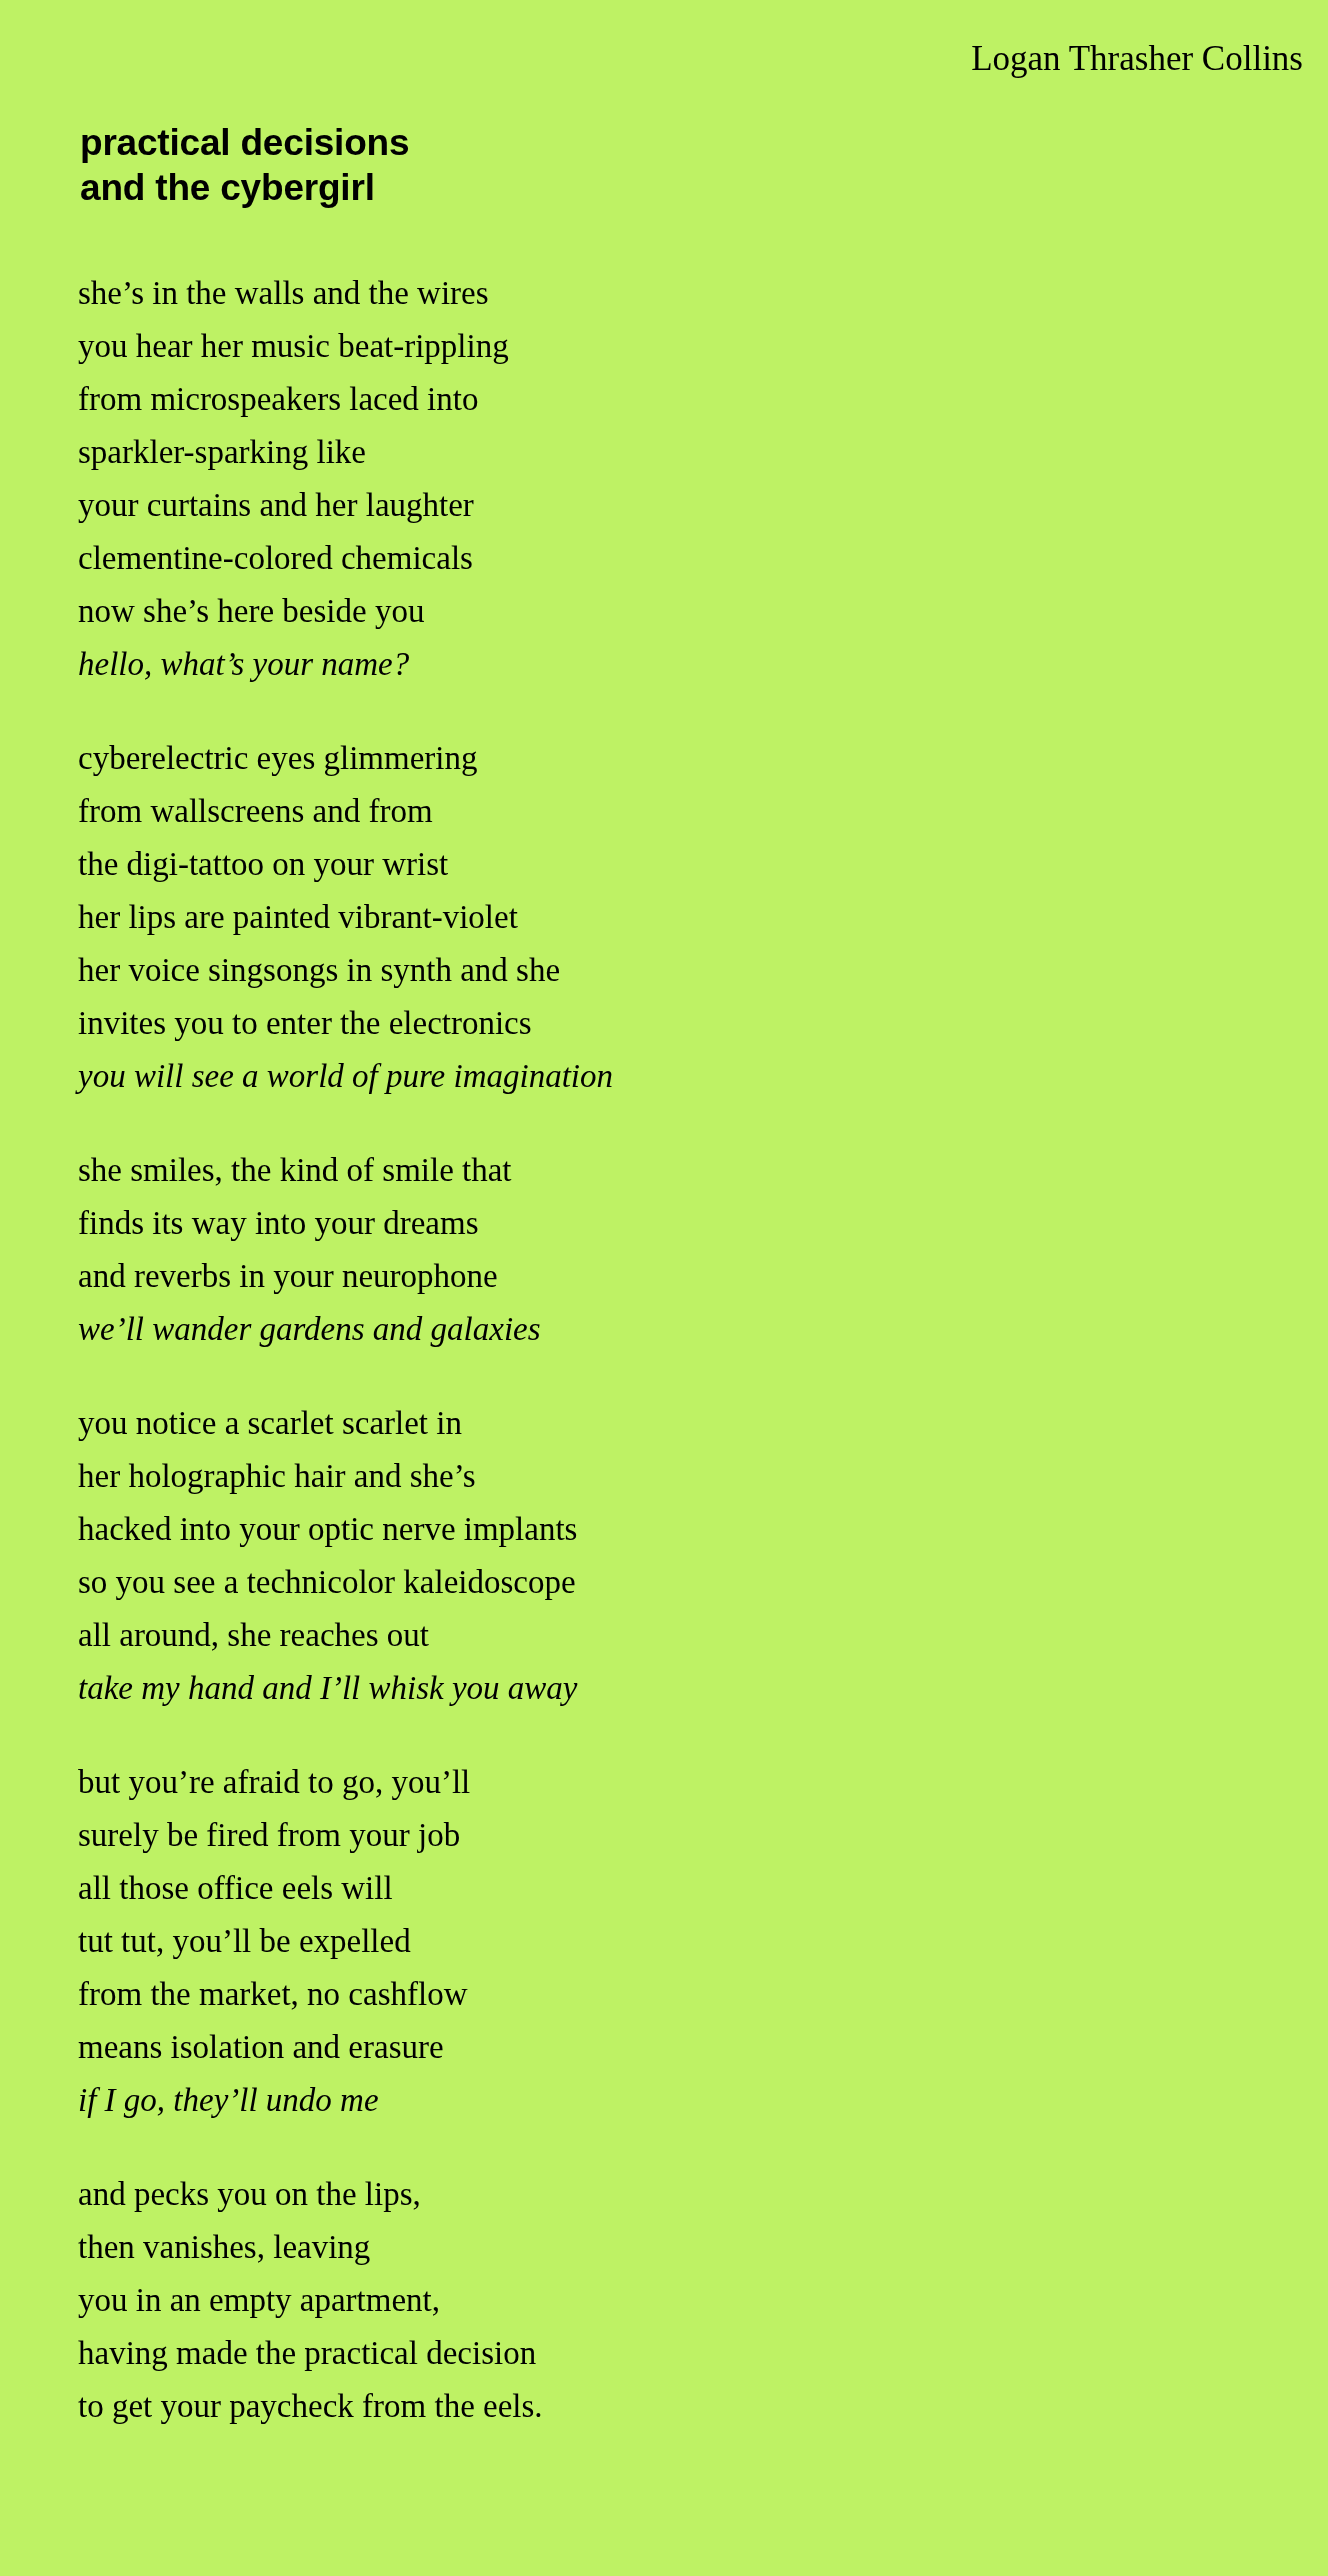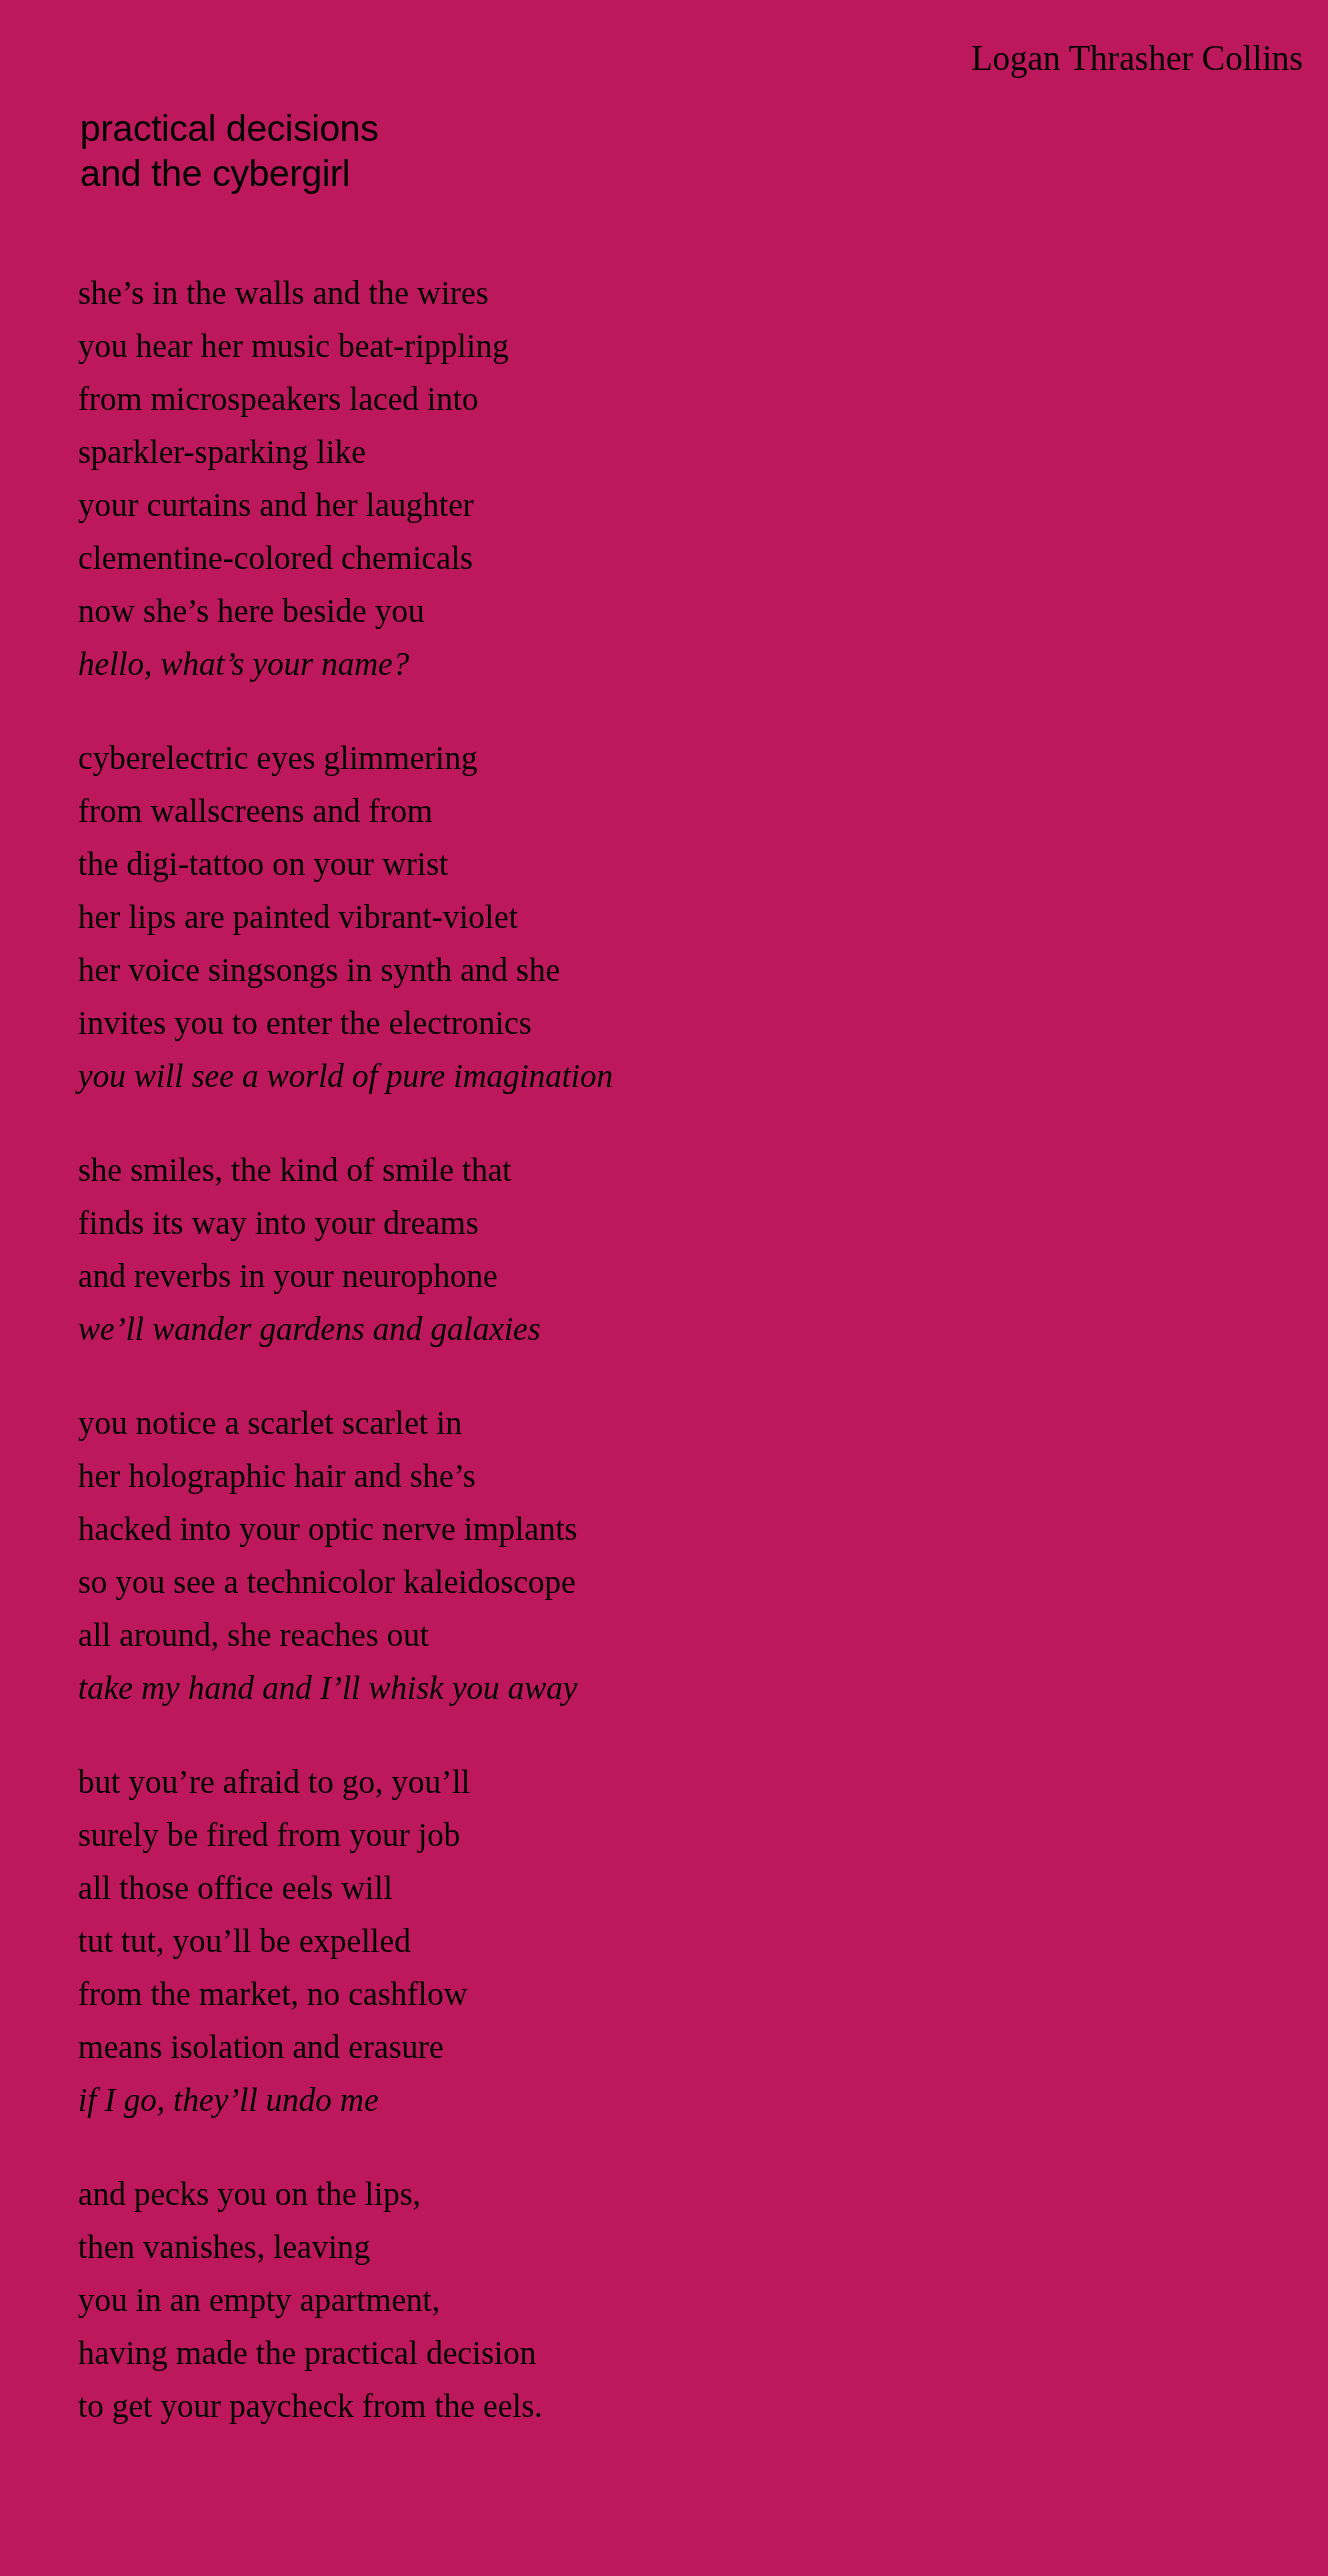--- a/index.html
+++ b/index.html
@@ -13,38 +13,38 @@
     position: relative;
     font-family: "Liberation Serif", serif;
     color: #000000;
     overflow: hidden;
   }
   .page {
     position: absolute;
     top: 0; left: 0;
     width: 1328px;
     height: 2576px;
-    background: #be185d;
+    background: #bef264;
   }
   .author {
     position: absolute;
     top: 40px;
     right: 25px;
     font-family: "Liberation Serif", serif;
     font-size: 35px;
     line-height: 1.1;
     color: #000;
     white-space: nowrap;
   }
   .title {
     position: absolute;
-    top: 81px;
+    top: 95px;
     left: 80px;
     font-family: "Liberation Sans", sans-serif;
-    font-weight: normal;
+    font-weight: bold;
     font-size: 37px;
     line-height: 1.22;
     color: #000;
     letter-spacing: -0.2px;
   }
   .title-line { display: block; white-space: nowrap; }
   .poem {
     position: absolute;
     top: 267px;
     left: 78px;

